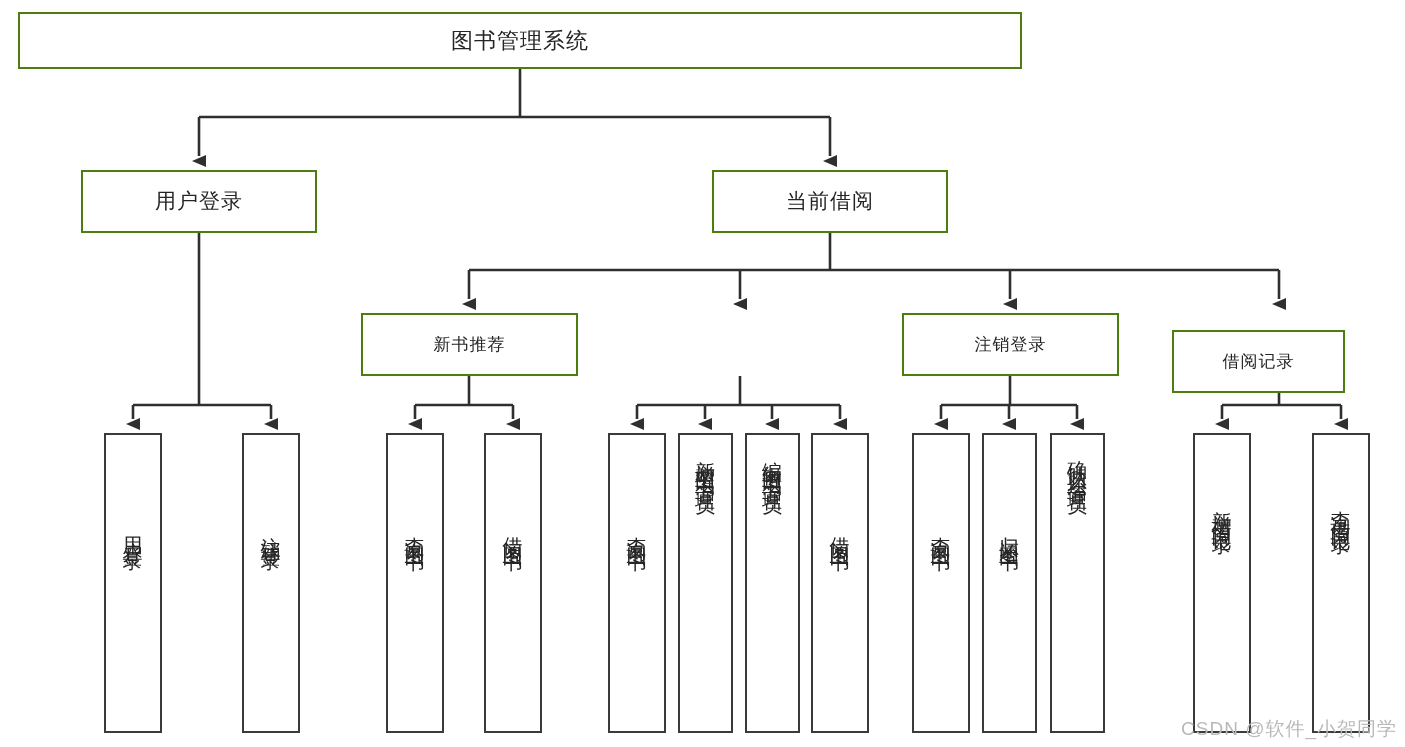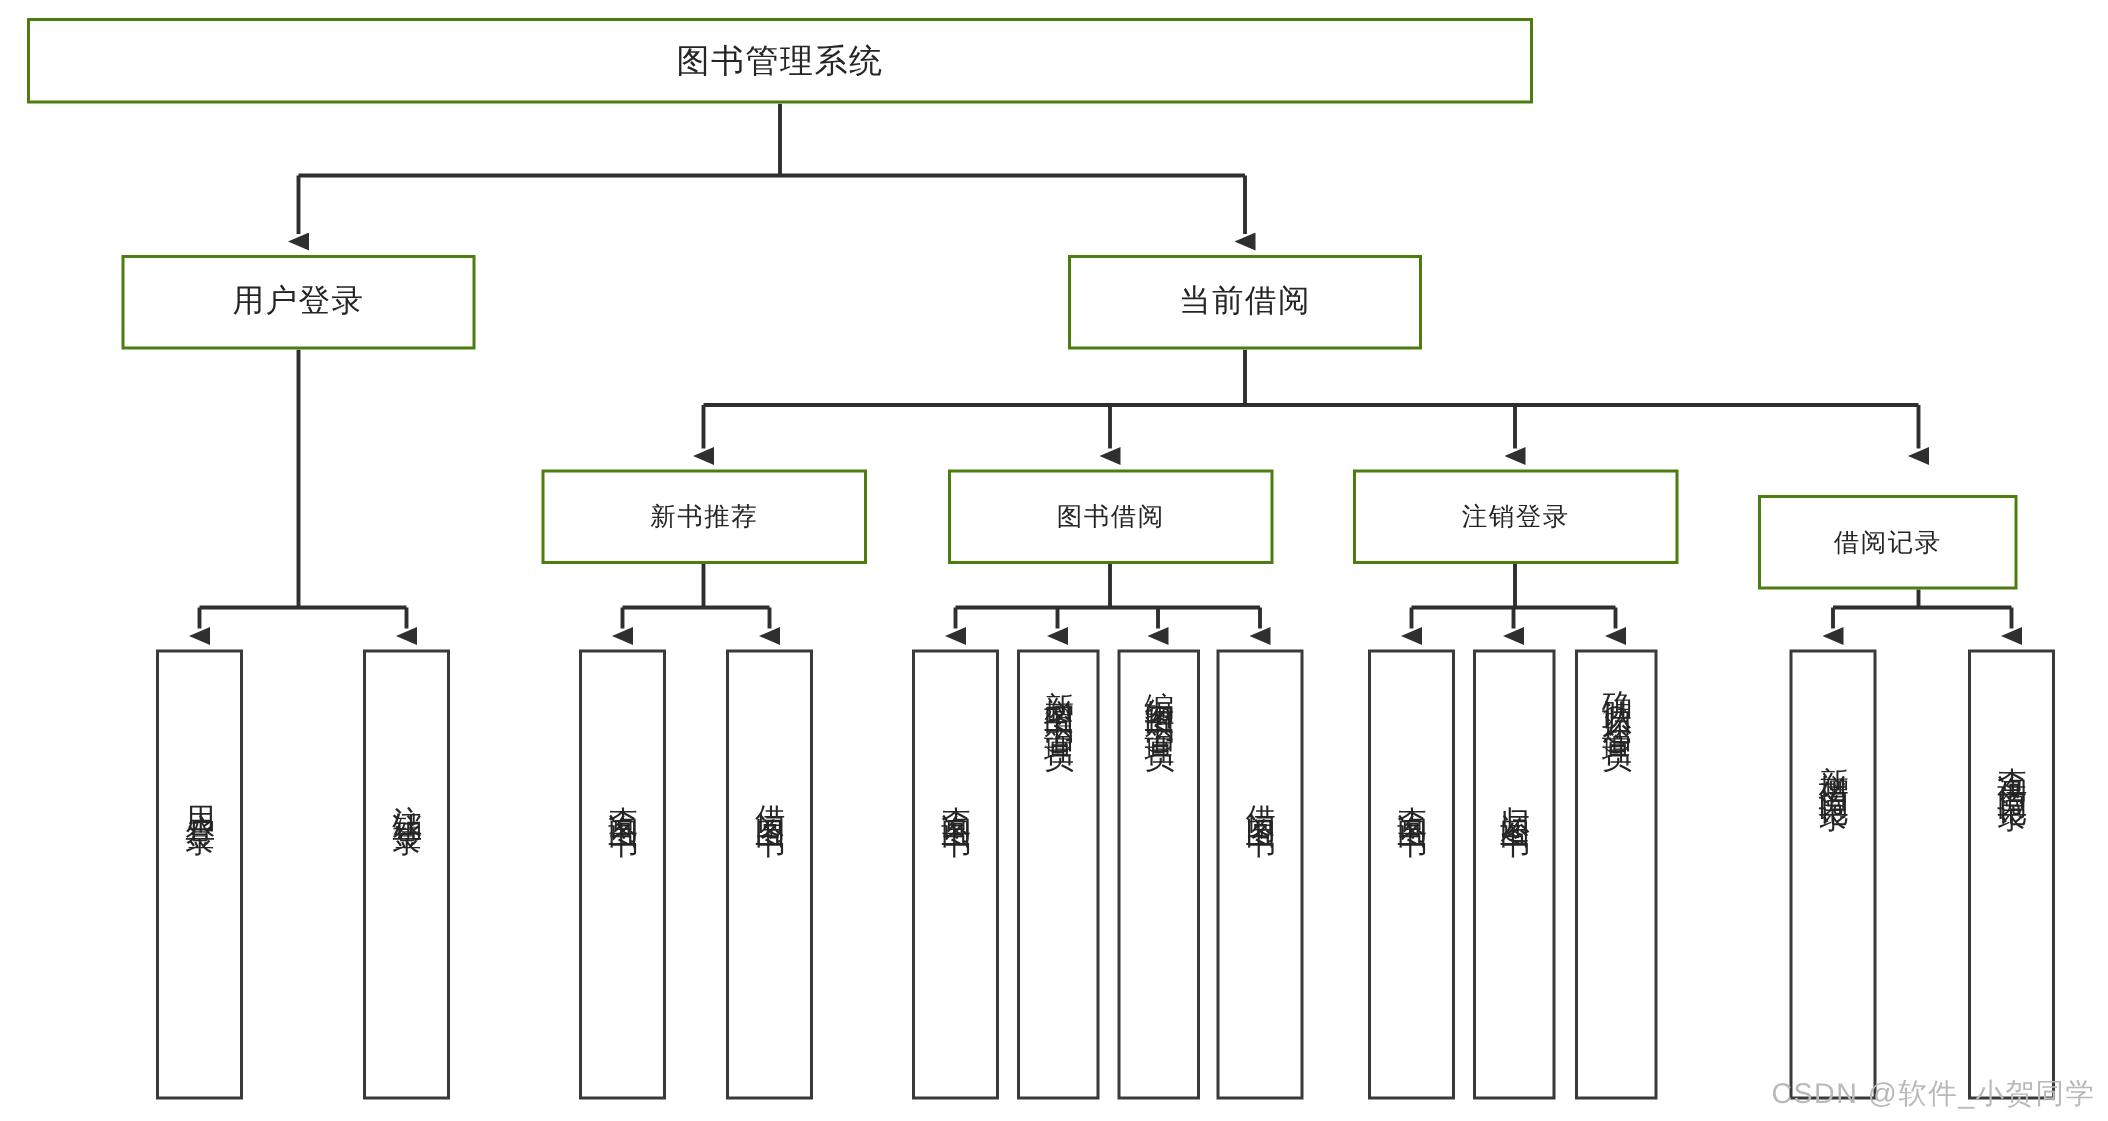--- a/index.html
+++ b/index.html
@@ -134,23 +134,20 @@
   <div class="node lvl2" style="left:81px;top:170px;width:236px;height:63px;">
     <span class="label">用户登录</span>
   </div>
   <div class="node lvl2" style="left:712px;top:170px;width:236px;height:63px;">
     <span class="label">当前借阅</span>
   </div>
 
   <div class="node lvl3" style="left:361px;top:313px;width:217px;height:63px;">
     <span class="label">新书推荐</span>
   </div>
-  <div class="node lvl3" style="left:632px;top:313px;width:217px;height:63px;">
-    <span class="label">图书借阅</span>
-  </div>
   <div class="node lvl3" style="left:902px;top:313px;width:217px;height:63px;">
     <span class="label">注销登录</span>
   </div>
   <div class="node lvl3" style="left:1172px;top:330px;width:173px;height:63px;">
     <span class="label">借阅记录</span>
   </div>
 
   <div class="leaf short" style="left:104px;top:433px;width:58px;height:300px;">
     <span class="vlabel">用户登录</span>
   </div>

